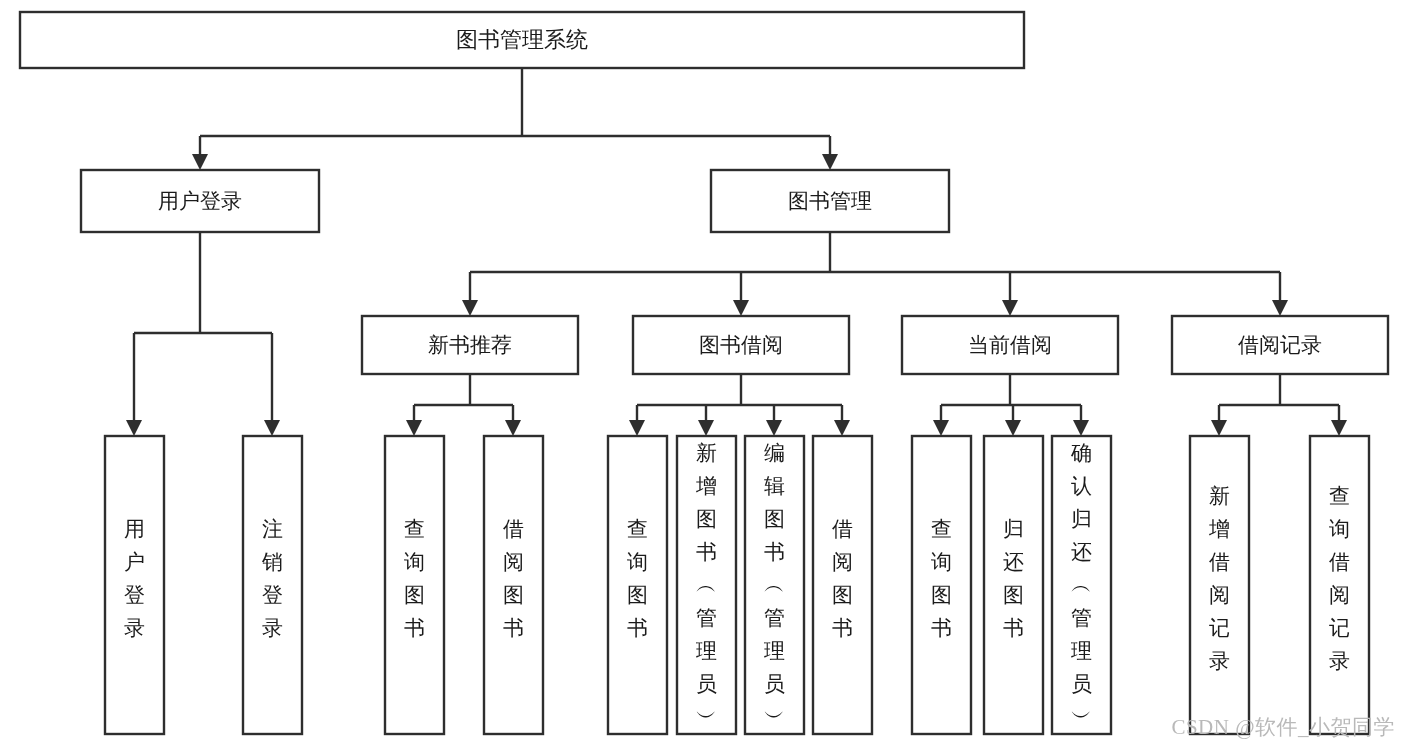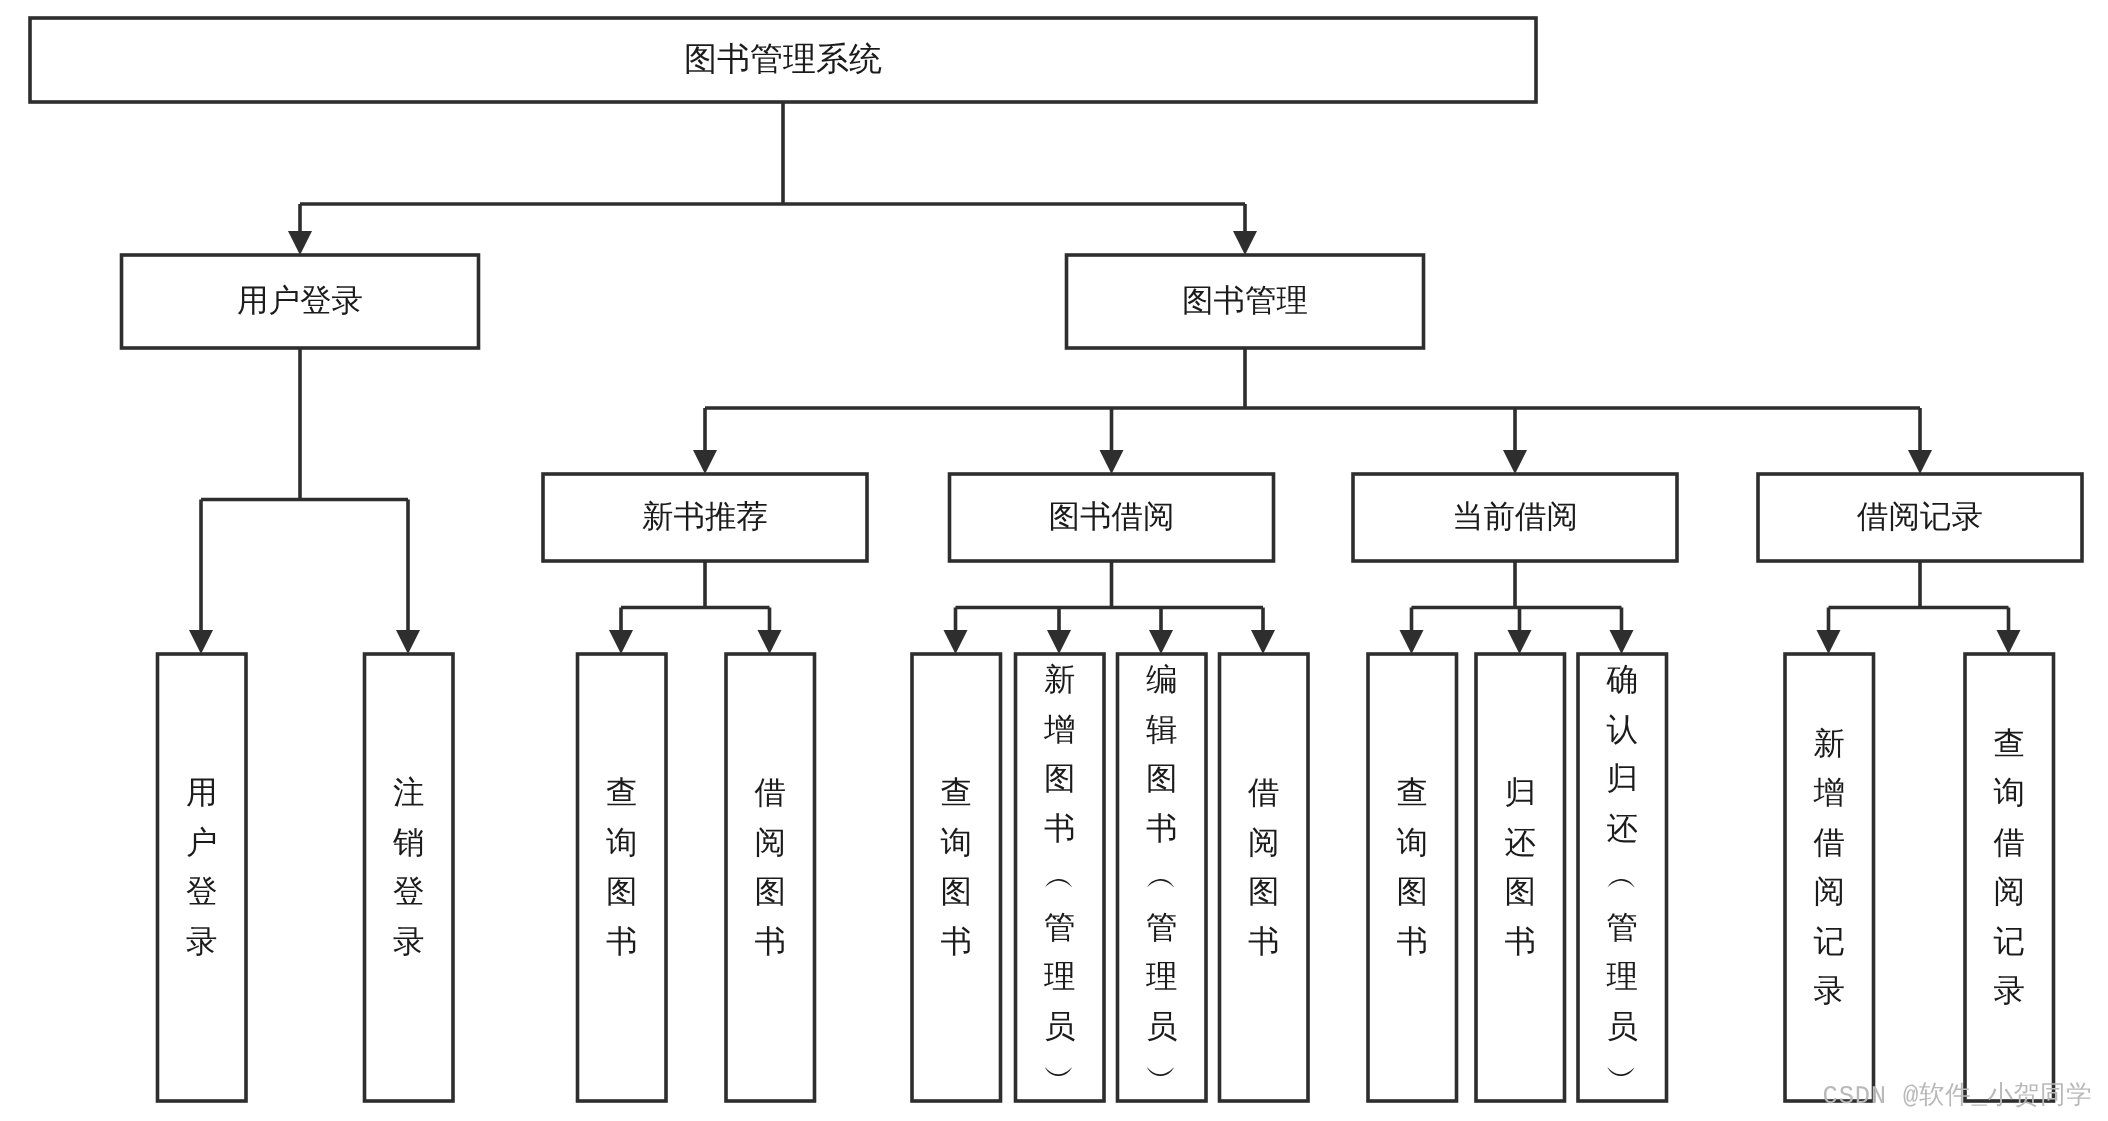--- a/index.html
+++ b/index.html
@@ -47,22 +47,22 @@
     stroke-linecap: butt;
   }
   .arrow-head {
     fill: #2e2e2e;
     stroke: none;
   }
   .watermark {
     position: absolute;
     right: 10px;
     bottom: 6px;
-    font-family: Liberation Mono, monospace;
-    font-size: 17px;
+    font-family: Liberation Serif, serif;
+    font-size: 21px;
     color: #b9b9b9;
     letter-spacing: 0.5px;
     white-space: nowrap;
     pointer-events: none;
   }
 </style>
 </head>
 <body>
 
 <svg id="diagram" viewBox="0 0 1405 747" xmlns="http://www.w3.org/2000/svg">

